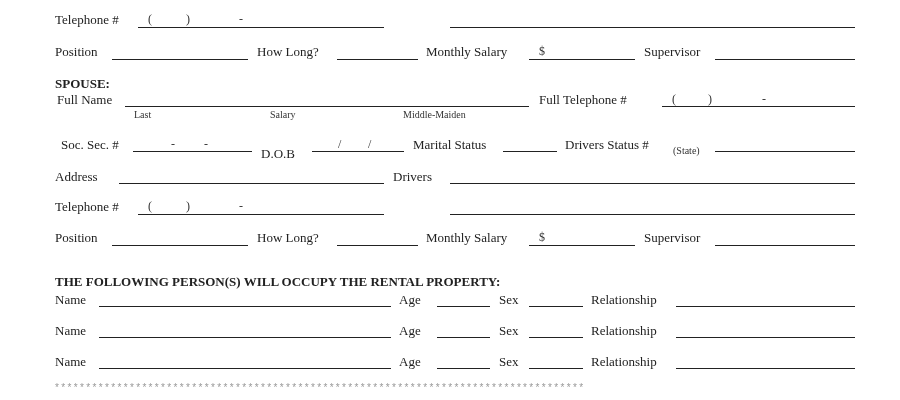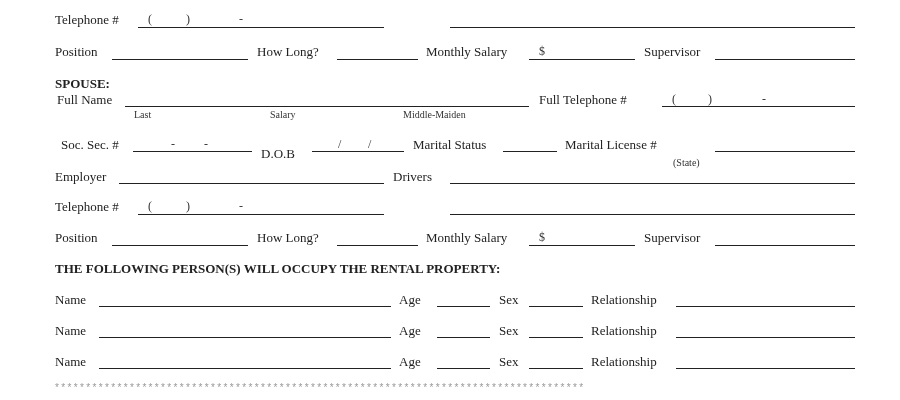--- a/index.html
+++ b/index.html
@@ -49,25 +49,25 @@
 <span class="t" style="left:61px;top:137px">Soc. Sec. #</span>
 <div class="ln" style="left:133px;top:151px;width:119px"></div>
 <span class="fill" style="left:171px;top:137px">-</span>
 <span class="fill" style="left:204px;top:137px">-</span>
 <span class="t" style="left:261px;top:146px">D.O.B</span>
 <div class="ln" style="left:312px;top:151px;width:92px"></div>
 <span class="fill" style="left:338px;top:137px">/</span>
 <span class="fill" style="left:368px;top:137px">/</span>
 <span class="t" style="left:413px;top:137px">Marital Status</span>
 <div class="ln" style="left:503px;top:151px;width:54px"></div>
-<span class="t" style="left:565px;top:137px">Marital License #</span>
-<span class="sm" style="left:673px;top:157px">(State)</span>
+<span class="t" style="left:565px;top:137px">Drivers Status #</span>
+<span class="sm" style="left:673px;top:145px">(State)</span>
 <div class="ln" style="left:715px;top:151px;width:140px"></div>
 
-<span class="t" style="left:55px;top:169px">Employer</span>
+<span class="t" style="left:55px;top:169px">Address</span>
 <div class="ln" style="left:119px;top:183px;width:265px"></div>
 <span class="t" style="left:393px;top:169px">Drivers</span>
 <div class="ln" style="left:450px;top:183px;width:405px"></div>
 
 <span class="t" style="left:55px;top:199px">Telephone #</span>
 <div class="ln" style="left:138px;top:214px;width:246px"></div>
 <span class="fill" style="left:148px;top:199px">(</span>
 <span class="fill" style="left:186px;top:199px">)</span>
 <span class="fill" style="left:239px;top:199px">-</span>
 <div class="ln" style="left:450px;top:214px;width:405px"></div>
@@ -75,21 +75,21 @@
 <span class="t" style="left:55px;top:230px">Position</span>
 <div class="ln" style="left:112px;top:245px;width:136px"></div>
 <span class="t" style="left:257px;top:230px">How Long?</span>
 <div class="ln" style="left:337px;top:245px;width:81px"></div>
 <span class="t" style="left:426px;top:230px">Monthly Salary</span>
 <div class="ln" style="left:529px;top:245px;width:106px"></div>
 <span class="fill" style="left:539px;top:230px">$</span>
 <span class="t" style="left:644px;top:230px">Supervisor</span>
 <div class="ln" style="left:715px;top:245px;width:140px"></div>
 
-<span class="t b" style="left:55px;top:261px">THE FOLLOWING PERSON(S) WILL OCCUPY THE RENTAL PROPERTY:</span>
+<span class="t b" style="left:55px;top:274px">THE FOLLOWING PERSON(S) WILL OCCUPY THE RENTAL PROPERTY:</span>
 
 <span class="t" style="left:55px;top:292px">Name</span>
 <div class="ln" style="left:99px;top:306px;width:292px"></div>
 <span class="t" style="left:399px;top:292px">Age</span>
 <div class="ln" style="left:437px;top:306px;width:53px"></div>
 <span class="t" style="left:499px;top:292px">Sex</span>
 <div class="ln" style="left:529px;top:306px;width:54px"></div>
 <span class="t" style="left:591px;top:292px">Relationship</span>
 <div class="ln" style="left:676px;top:306px;width:179px"></div>
 

